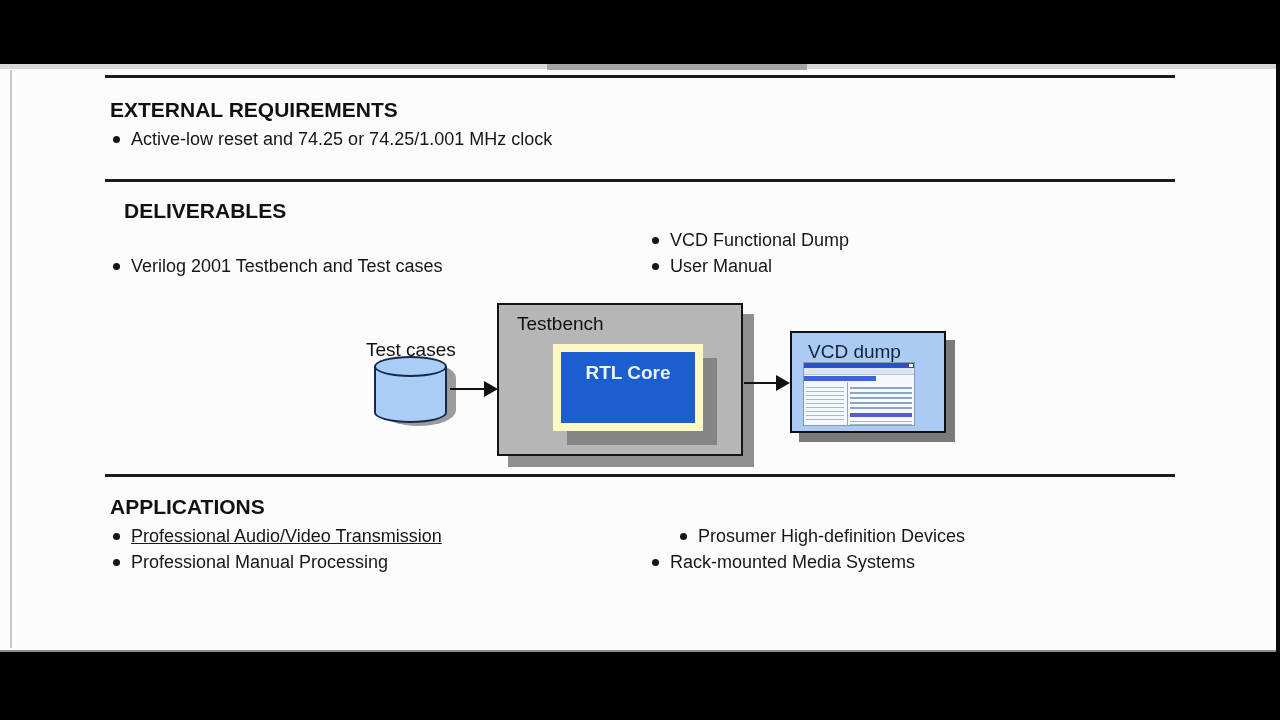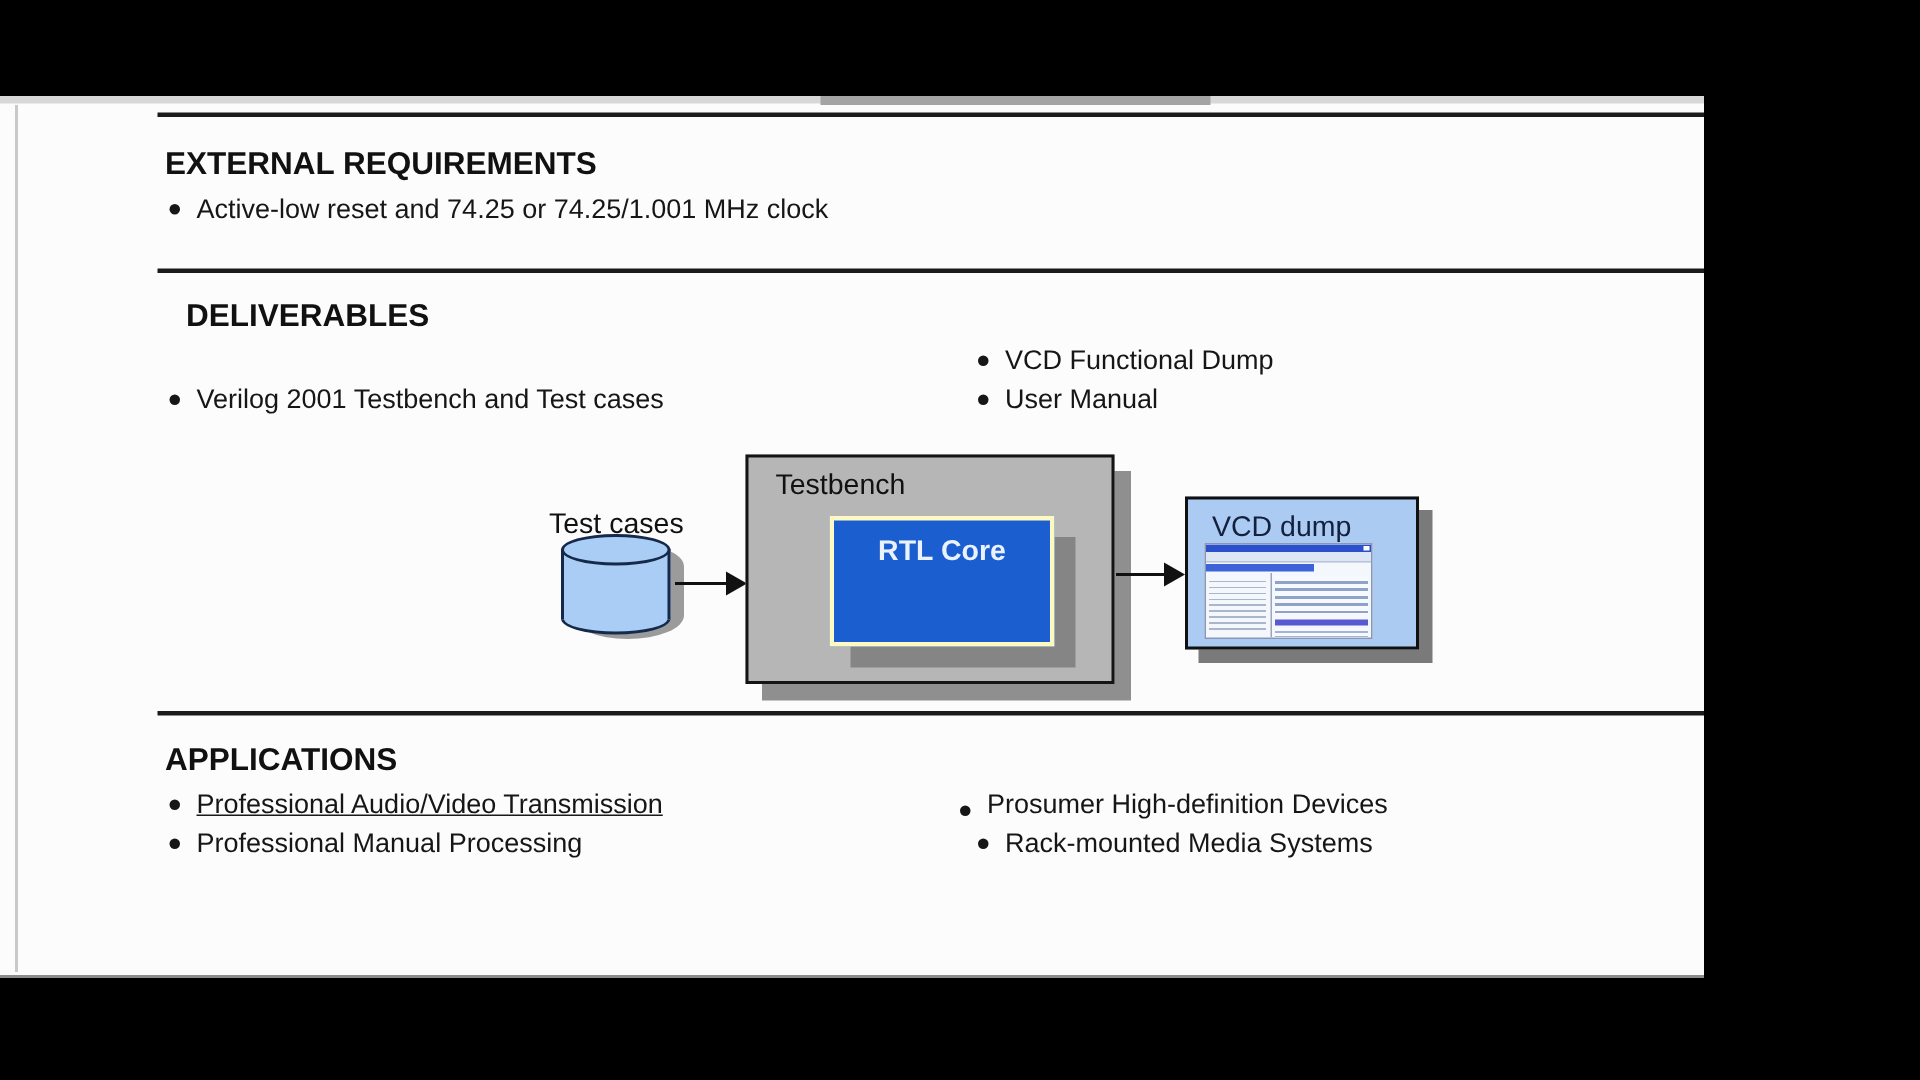--- a/index.html
+++ b/index.html
@@ -1,16 +1,16 @@
 <!DOCTYPE html>
 <html><head>
 <meta charset="utf-8">
 <style>
   html,body{margin:0;padding:0;background:#000;}
-  .stage{position:relative;width:1136px;height:720px;background:#000;overflow:hidden;
+  .stage{position:relative;width:1280px;height:720px;background:#000;overflow:hidden;
          font-family:"Liberation Sans","DejaVu Sans",sans-serif;color:#1a1a1a;}
   .letterbox{position:absolute;left:0;width:1280px;background:#000;}
   .slide{position:absolute;left:0;top:64px;width:1280px;height:588px;background:#fcfcfc;
          border-bottom:2px solid #8c8c8c;box-sizing:border-box;}
   .top-strip{position:absolute;left:0;top:64px;width:1280px;height:5px;background:#d8d8d8;}
   .top-strip-dark{position:absolute;left:547px;top:64px;width:260px;height:6px;background:#a4a4a4;}
   .left-edge{position:absolute;left:10px;top:70px;width:2px;height:578px;background:#c9c9c9;}
   .right-edge{position:absolute;left:1276px;top:64px;width:4px;height:588px;background:#0a0a0a;}
   .rule{position:absolute;left:105px;width:1070px;height:3px;background:#1b1b1b;}
   h2{position:absolute;margin:0;font-size:21px;font-weight:700;line-height:23px;color:#111;}
@@ -33,21 +33,21 @@
   .aline{position:absolute;height:2px;background:#111;}
   .ahead{position:absolute;width:0;height:0;border-top:8px solid transparent;
          border-bottom:8px solid transparent;border-left:14px solid #111;}
 
   
   .tb-shadow{position:absolute;left:508px;top:314px;width:246px;height:153px;background:#8f8f8f;}
   .tb-box{position:absolute;left:497px;top:303px;width:246px;height:153px;background:#b6b6b6;
           border:2px solid #141414;box-sizing:border-box;}
   .rtl-shadow{position:absolute;left:567px;top:358px;width:150px;height:87px;background:#858585;}
   .rtl-box{position:absolute;left:553px;top:344px;width:150px;height:87px;background:#1a5ecf;
-           border:3px solid #fef9c3;box-sizing:border-box;text-align:center;}
+           border:8px solid #fef9c3;box-sizing:border-box;text-align:center;}
   .rtl-box .dlabel{position:static;display:block;margin-top:10px;color:#eaf2fe;font-weight:700;}
   .vcd-shadow{position:absolute;left:799px;top:340px;width:156px;height:102px;background:#7a7a7a;}
   .vcd-box{position:absolute;left:790px;top:331px;width:156px;height:102px;background:#abcbf2;
            border:2px solid #101010;box-sizing:border-box;}
   .vcd-box .dlabel{position:absolute;left:16px;top:8px;color:#13203e;}
 
   
   .shot{position:absolute;left:803px;top:362px;width:112px;height:64px;background:#f4f7fb;
         border:1px solid #8a96b4;box-sizing:border-box;overflow:hidden;}
   .shot-title{position:absolute;left:0;top:0;width:100%;height:5px;background:#2a50cc;}
@@ -146,21 +146,21 @@
 
   <h2 style="left:110px;top:495px;">APPLICATIONS</h2>
   <div class="bullet-row" style="left:113px;top:525px;text-decoration:underline;">
     <span class="dot"></span>
     <span class="btext">Professional Audio/Video Transmission</span>
   </div>
   <div class="bullet-row" style="left:113px;top:551px;">
     <span class="dot"></span>
     <span class="btext">Professional Manual Processing</span>
   </div>
-  <div class="bullet-row" style="left:640px;top:525px;align-items:center;">
+  <div class="bullet-row" style="left:680px;top:525px;">
     <span class="dot"></span>
     <span class="btext">Prosumer High-definition Devices</span>
   </div>
   <div class="bullet-row" style="left:652px;top:551px;">
     <span class="dot"></span>
     <span class="btext">Rack-mounted Media Systems</span>
   </div>
 
 </div>
 

